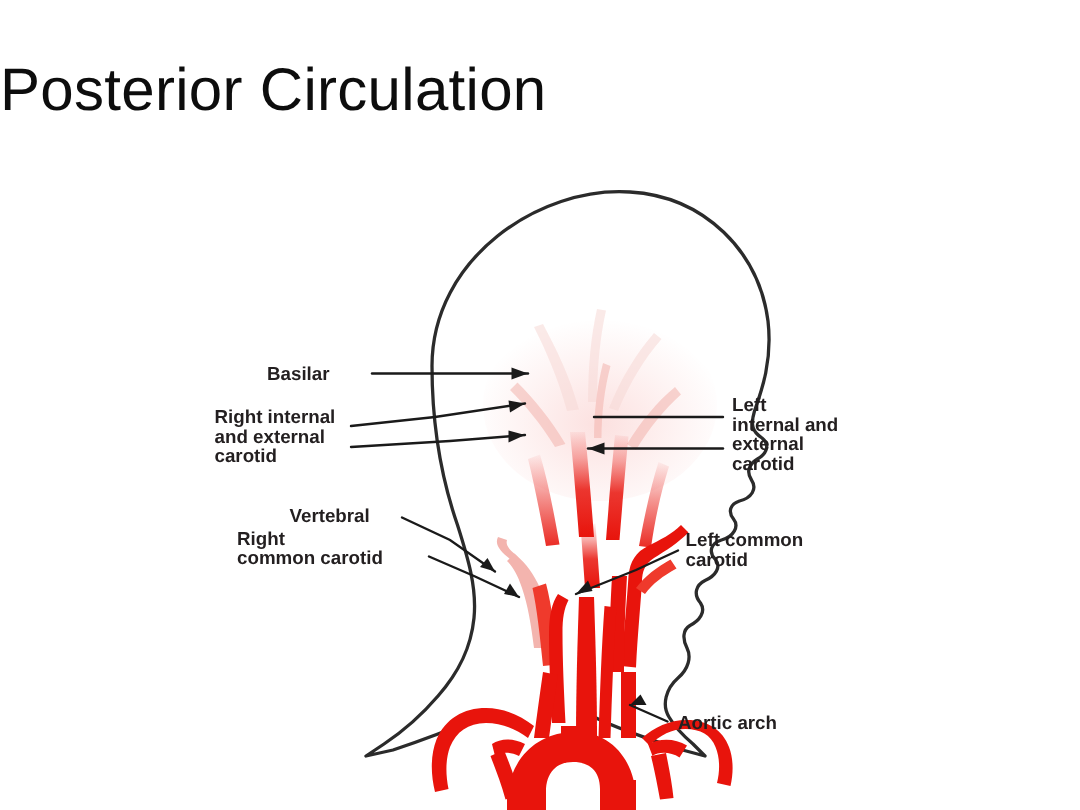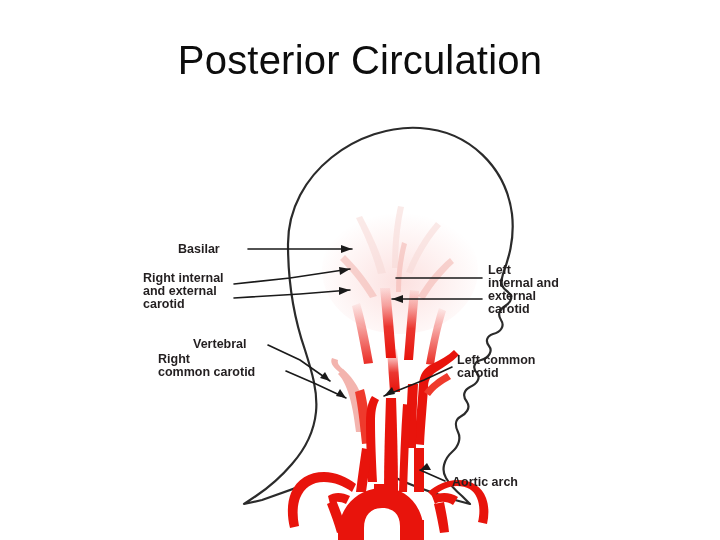--- a/index.html
+++ b/index.html
@@ -19,21 +19,21 @@
     position: relative;
     width: 720px;
     height: 540px;
     background: #ffffff;
   }
   #slide-title {
     position: absolute;
     left: 0;
     top: 38px;
     width: 720px;
-    text-align: center;
+    text-align: left;
     font-family: "Liberation Sans", sans-serif;
     font-size: 40px;
     font-weight: 400;
     color: #0d0d0d;
     letter-spacing: 0.2px;
     line-height: 1.1;
     white-space: nowrap;
   }
   #figure-wrap {
     position: absolute;

